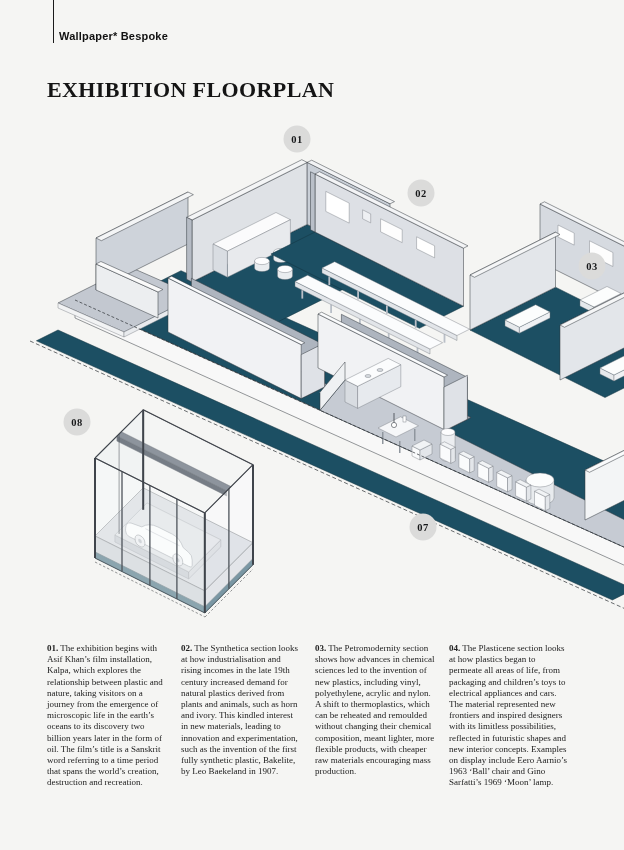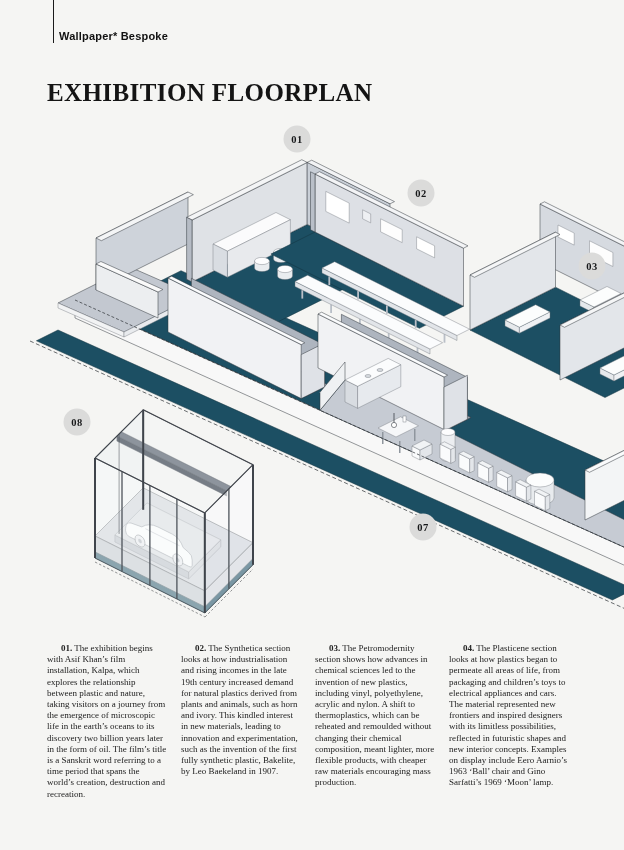--- a/index.html
+++ b/index.html
@@ -10,33 +10,33 @@
     color:#1d1d1b;
   }
   .top-rule{position:absolute;left:53px;top:0;width:1px;height:43px;background:#1a1a1a;}
   .brand{
     position:absolute;left:59px;top:30px;
     font-family:"Liberation Sans", sans-serif;font-weight:bold;font-size:11px;
     letter-spacing:.2px;color:#111;
   }
   .title{
     position:absolute;left:47px;top:62px;
-    font-family:"Liberation Serif", serif;font-weight:bold;font-size:25px;
+    font-family:"Liberation Serif", serif;font-weight:bold;font-size:22px;
     letter-spacing:.4px;color:#141414;white-space:nowrap;
   }
   .plan-svg{position:absolute;left:0;top:0;width:624px;height:850px;}
   .legend{
     position:absolute;left:47px;top:643px;width:522px;
     display:grid;grid-template-columns:repeat(4,120px);column-gap:14px;
   }
   .legend p{
     margin:0;font-size:9px;line-height:11.2px;color:#222;
     font-family:"Liberation Serif", serif;
   }
-  .legend .num{font-weight:bold;margin-left:14px;}
+  .legend .num{font-weight:bold;}
   .legend .ital{}
   svg text.callout-num{
     font-family:"Liberation Serif", serif;font-weight:bold;font-size:10.5px;
     fill:#17181a;letter-spacing:.6px;
   }
   .wall{stroke:#2f343a;stroke-width:0.5;}
   .teal{stroke:#13323f;stroke-width:0.5;}
   .soft{stroke:#6a7077;stroke-width:0.4;}
 </style>
 </head>

